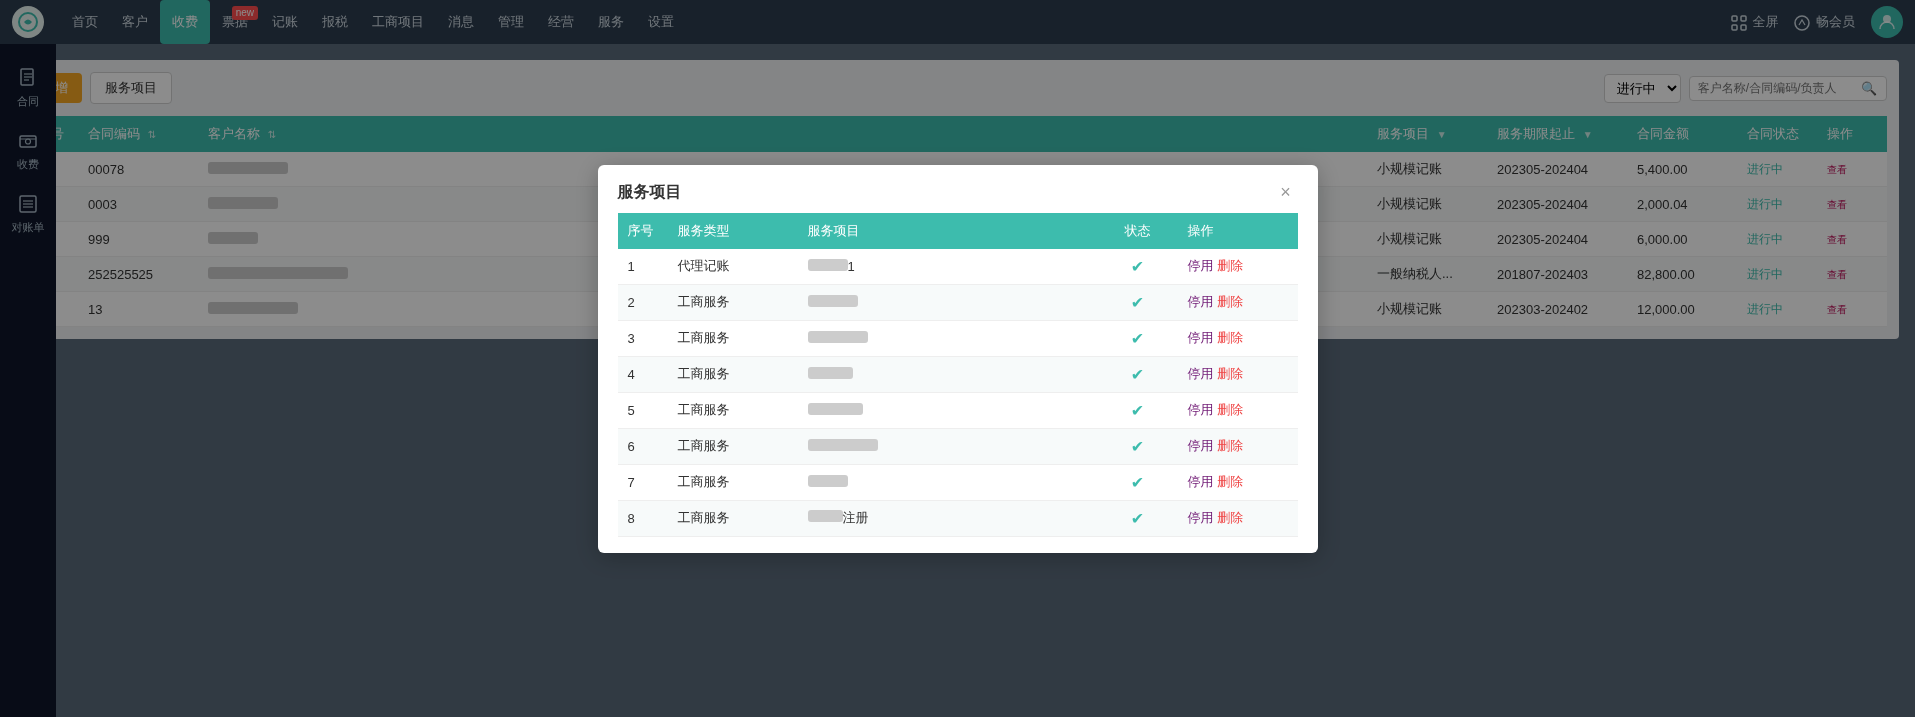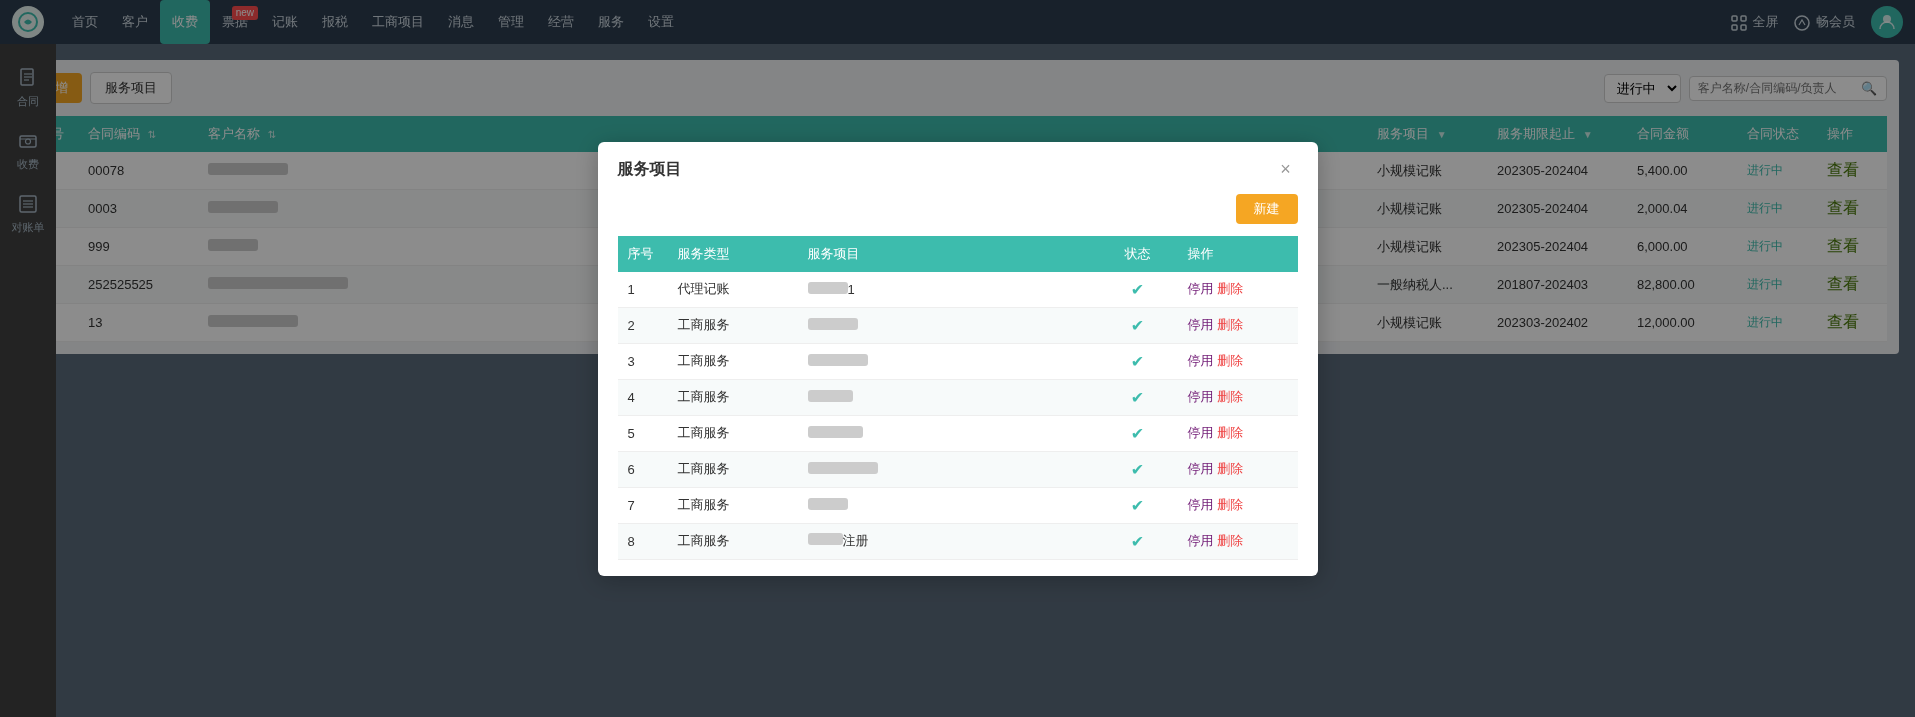--- a/index.html
+++ b/index.html
@@ -33,21 +33,21 @@
     .nav-right span { cursor: pointer; }
     .avatar {
       width: 32px; height: 32px; border-radius: 50%;
       background: #3dbcad; display: flex; align-items: center; justify-content: center;
       color: #fff; font-size: 14px; cursor: pointer;
     }
 
     
     .sidebar {
       position: fixed; top: 44px; left: 0; bottom: 0; width: 56px;
-      background: #404040; display: flex; flex-direction: column; align-items: center;
+      background: #0f172a; display: flex; flex-direction: column; align-items: center;
       padding-top: 12px; z-index: 99;
     }
     .sidebar-item {
       display: flex; flex-direction: column; align-items: center;
       color: #aabbc8; padding: 10px 0; cursor: pointer; width: 100%;
       font-size: 11px; gap: 4px;
     }
     .sidebar-item .si-icon {
       width: 24px; height: 24px; display: flex; align-items: center; justify-content: center;
     }
@@ -90,21 +90,21 @@
 
     
     .data-table { width: 100%; border-collapse: collapse; background: #fff; }
     .data-table thead tr { background: #3dbcad; color: #fff; }
     .data-table thead th { padding: 9px 10px; text-align: left; font-weight: normal; font-size: 13px; }
     .data-table tbody tr:nth-child(even) { background: #f7fafa; }
     .data-table tbody tr:nth-child(odd) { background: #fff; }
     .data-table tbody td { padding: 8px 10px; color: #333; font-size: 13px; border-bottom: 1px solid #eee; }
     .sort-icon { font-size: 10px; margin-left: 4px; color: #d0eeea; }
     .status-tag { color: #3dbcad; font-size: 12px; }
-    .action-link { color: #4d7c0f; cursor: pointer; font-size: 16px; }
+    .action-link { color: #be185d; cursor: pointer; font-size: 10px; }
     .blurred { background: #ccc; border-radius: 3px; display: inline-block; height: 12px; }
 
     
     .modal-overlay {
       position: fixed; top: 0; left: 0; right: 0; bottom: 0;
       background: rgba(0,0,0,0.45); z-index: 200;
       display: flex; align-items: center; justify-content: center;
     }
     .modal {
       background: #fff; border-radius: 6px; width: 720px; max-height: 560px;
@@ -340,23 +340,20 @@
     </table>
   </div>
 </div>
 
 <div class="modal-overlay">
   <div class="modal">
     <div class="modal-header">
       <span class="modal-title">服务项目</span>
       <div class="modal-close">×</div>
     </div>
-    <div class="modal-toolbar">
-      <button class="btn-new-modal">新建</button>
-    </div>
     <div class="modal-body">
       <table class="modal-table">
         <thead>
           <tr>
             <th style="width:50px">序号</th>
             <th style="width:130px">服务类型</th>
             <th>服务项目</th>
             <th style="width:80px;text-align:center">状态</th>
             <th style="width:120px">操作</th>
           </tr>

